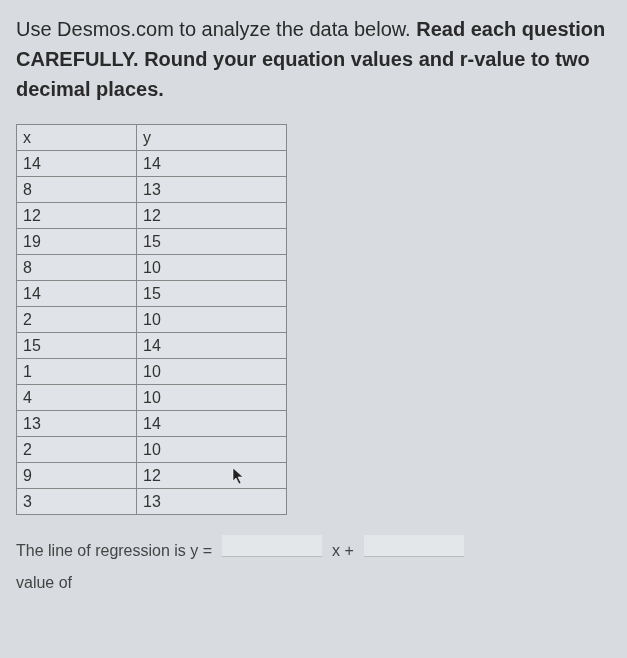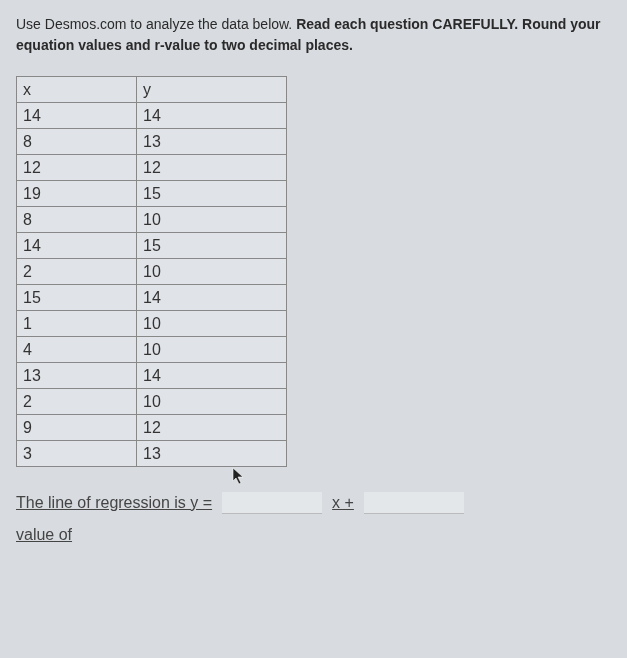--- a/index.html
+++ b/index.html
@@ -10,21 +10,21 @@
     body {
       font-family: Arial, Helvetica, sans-serif;
       background: #d8dce0;
       padding: 14px 16px;
       width: 627px;
       height: 658px;
       color: #333;
       position: relative;
     }
     .instructions {
-      font-size: 14px;
+      font-size: 20px;
       line-height: 1.5;
       margin-bottom: 20px;
       color: #2a2a2a;
     }
     .instructions .normal {
       font-weight: normal;
     }
     .instructions .bold {
       font-weight: bold;
     }
@@ -53,23 +53,21 @@
     }
     table.data-table .col-y {
       width: 150px;
     }
     .answer-line {
       font-size: 16px;
       color: #444;
       line-height: 2;
       display: flex;
       flex-wrap: wrap;
-      align-items: center;
       gap: 4px;
-      text-decoration: underline;
     }
     .answer-line .blank {
       display: inline-block;
       min-width: 100px;
       height: 22px;
       background: #e4e7ea;
       border-bottom: 1px solid #bbb;
       margin: 0 6px;
       vertical-align: middle;
     }

